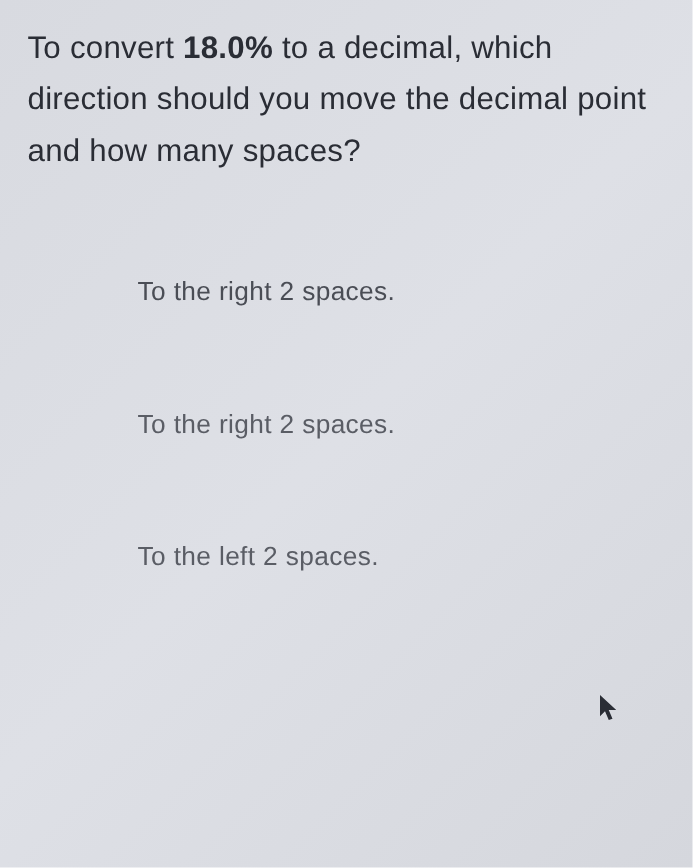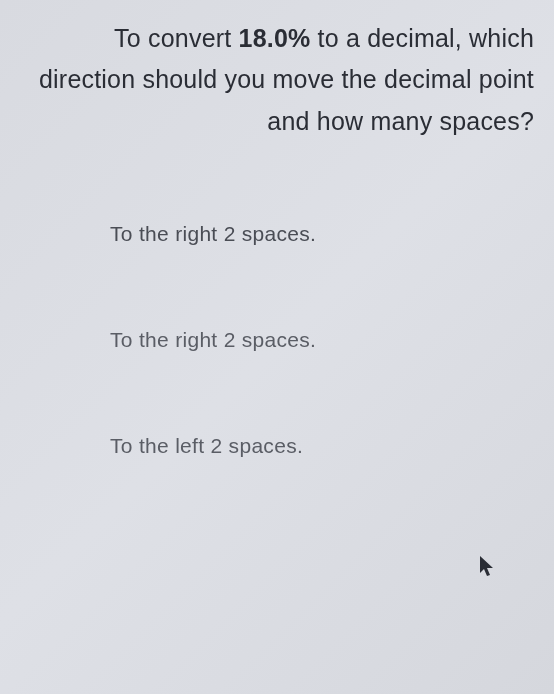--- a/index.html
+++ b/index.html
@@ -10,21 +10,20 @@
     body {
       width: 554px;
       height: 694px;
       background: linear-gradient(135deg, #d8dae0 0%, #dee0e6 50%, #d5d7dd 100%);
       font-family: -apple-system, BlinkMacSystemFont, 'Segoe UI', Arial, sans-serif;
       position: relative;
       overflow: hidden;
     }
     .question-container {
       padding: 18px 20px 0 22px;
-      text-align: right;
     }
     .question-text {
       font-size: 25px;
       font-weight: 500;
       color: #2a2d35;
       line-height: 1.65;
       letter-spacing: 0.2px;
     }
     .bold-num {
       font-weight: 700;

